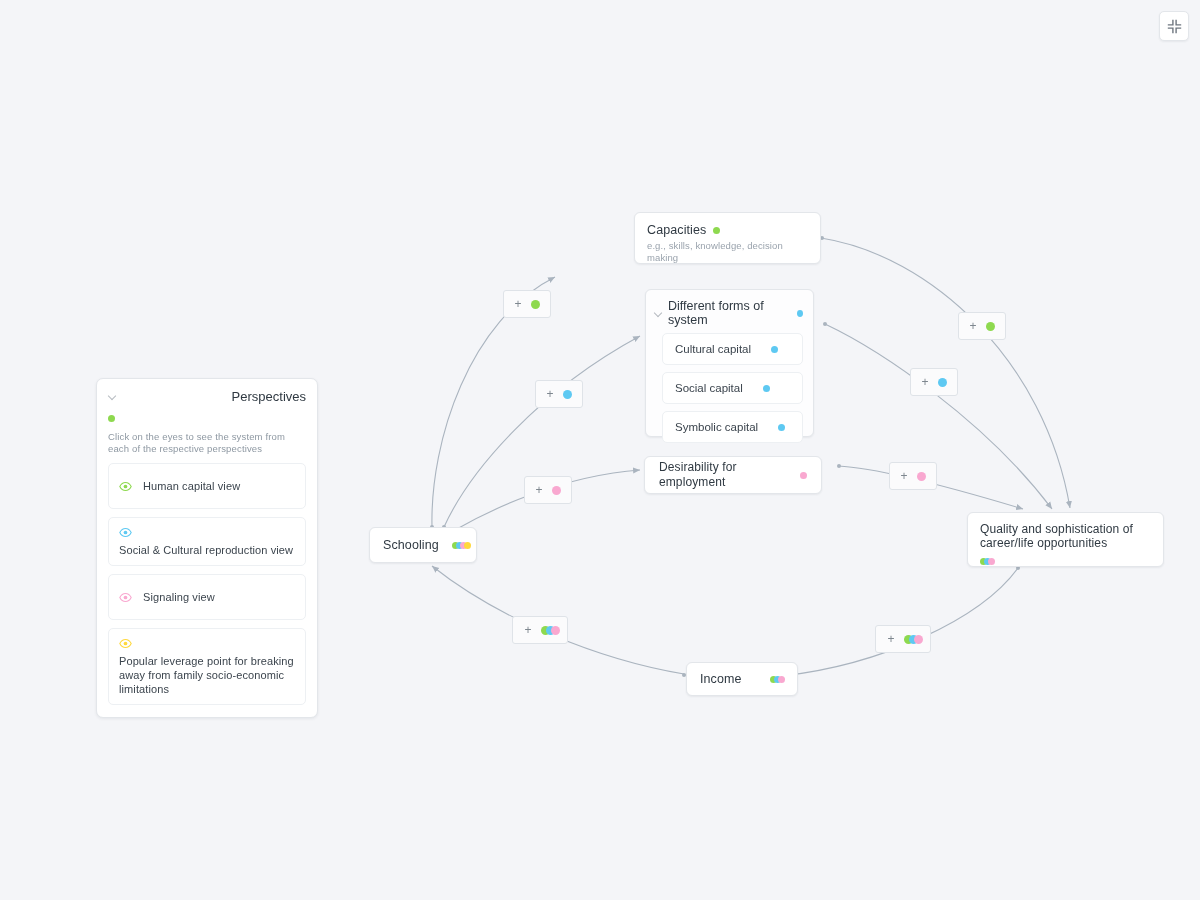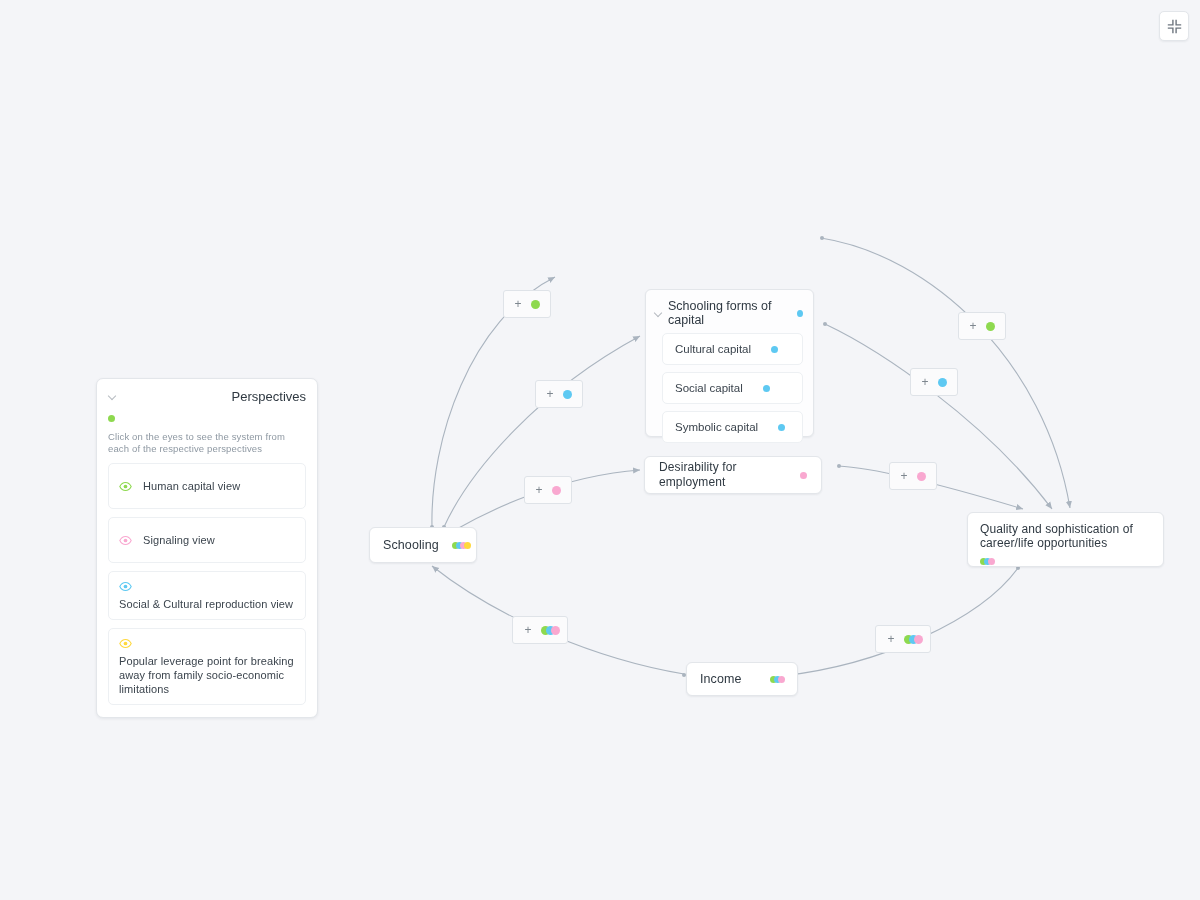--- a/index.html
+++ b/index.html
@@ -169,25 +169,32 @@
       <circle cx="444" cy="527" r="2" fill="#aab4bf" stroke="none"></circle>
       <circle cx="456" cy="529" r="2" fill="#aab4bf" stroke="none"></circle>
       <circle cx="822" cy="238" r="2" fill="#aab4bf" stroke="none"></circle>
       <circle cx="825" cy="324" r="2" fill="#aab4bf" stroke="none"></circle>
       <circle cx="839" cy="466" r="2" fill="#aab4bf" stroke="none"></circle>
       <circle cx="1018" cy="568" r="2" fill="#aab4bf" stroke="none"></circle>
       <circle cx="684" cy="675" r="2" fill="#aab4bf" stroke="none"></circle>
     </g>
   </svg>
 
+  <div class="node" id="node-capacities">
+    <div class="node-title">
+      <span>Capacities</span>
+      <span class="dot dot-green"></span>
+    </div>
+    <div class="node-sub">e.g., skills, knowledge, decision making</div>
+  </div>
 
   <div class="node" id="node-capital-group">
     <div class="grp-head">
       <span class="caret"></span>
-      <span>Schooling forms of capital</span>
+      <span>Different forms of system</span>
       <span class="dot dot-blue" style="margin-left:4px"></span>
     </div>
     <div class="child">
       <span>Cultural capital</span>
       <span class="dot dot-blue"></span>
     </div>
     <div class="child">
       <span>Social capital</span>
       <span class="dot dot-blue"></span>
     </div>
@@ -289,34 +296,34 @@
     <div class="p-desc">Click on the eyes to see the system from each of the respective perspectives</div>
 
     <div class="pitem row">
       <svg class="eye" viewBox="0 0 24 24">
         <path d="M1.5 12C4 7 8 4.5 12 4.5S20 7 22.5 12C20 17 16 19.5 12 19.5S4 17 1.5 12z" fill="none" stroke="#8ed94f" stroke-width="2"></path>
         <circle cx="12" cy="12" r="3.4" fill="#8ed94f"></circle>
       </svg>
       <span class="lbl">Human capital view</span>
     </div>
 
+    <div class="pitem stack">
+      <svg class="eye" viewBox="0 0 24 24">
+        <path d="M1.5 12C4 7 8 4.5 12 4.5S20 7 22.5 12C20 17 16 19.5 12 19.5S4 17 1.5 12z" fill="none" stroke="#5ec9f2" stroke-width="2"></path>
+        <circle cx="12" cy="12" r="3.4" fill="#5ec9f2"></circle>
+      </svg>
+      <span class="lbl">Social &amp; Cultural reproduction view</span>
+    </div>
+
     <div class="pitem row">
       <svg class="eye" viewBox="0 0 24 24">
         <path d="M1.5 12C4 7 8 4.5 12 4.5S20 7 22.5 12C20 17 16 19.5 12 19.5S4 17 1.5 12z" fill="none" stroke="#f9a8d0" stroke-width="2"></path>
         <circle cx="12" cy="12" r="3.4" fill="#f9a8d0"></circle>
       </svg>
       <span class="lbl">Signaling view</span>
-    </div>
-
-    <div class="pitem stack">
-      <svg class="eye" viewBox="0 0 24 24">
-        <path d="M1.5 12C4 7 8 4.5 12 4.5S20 7 22.5 12C20 17 16 19.5 12 19.5S4 17 1.5 12z" fill="none" stroke="#5ec9f2" stroke-width="2"></path>
-        <circle cx="12" cy="12" r="3.4" fill="#5ec9f2"></circle>
-      </svg>
-      <span class="lbl">Social &amp; Cultural reproduction view</span>
     </div>
 
     <div class="pitem stack">
       <svg class="eye" viewBox="0 0 24 24">
         <path d="M1.5 12C4 7 8 4.5 12 4.5S20 7 22.5 12C20 17 16 19.5 12 19.5S4 17 1.5 12z" fill="none" stroke="#ffd83d" stroke-width="2"></path>
         <circle cx="12" cy="12" r="3.4" fill="#ffd83d"></circle>
       </svg>
       <span class="lbl">Popular leverage point for breaking away from family socio-economic limitations</span>
     </div>
   </div>

